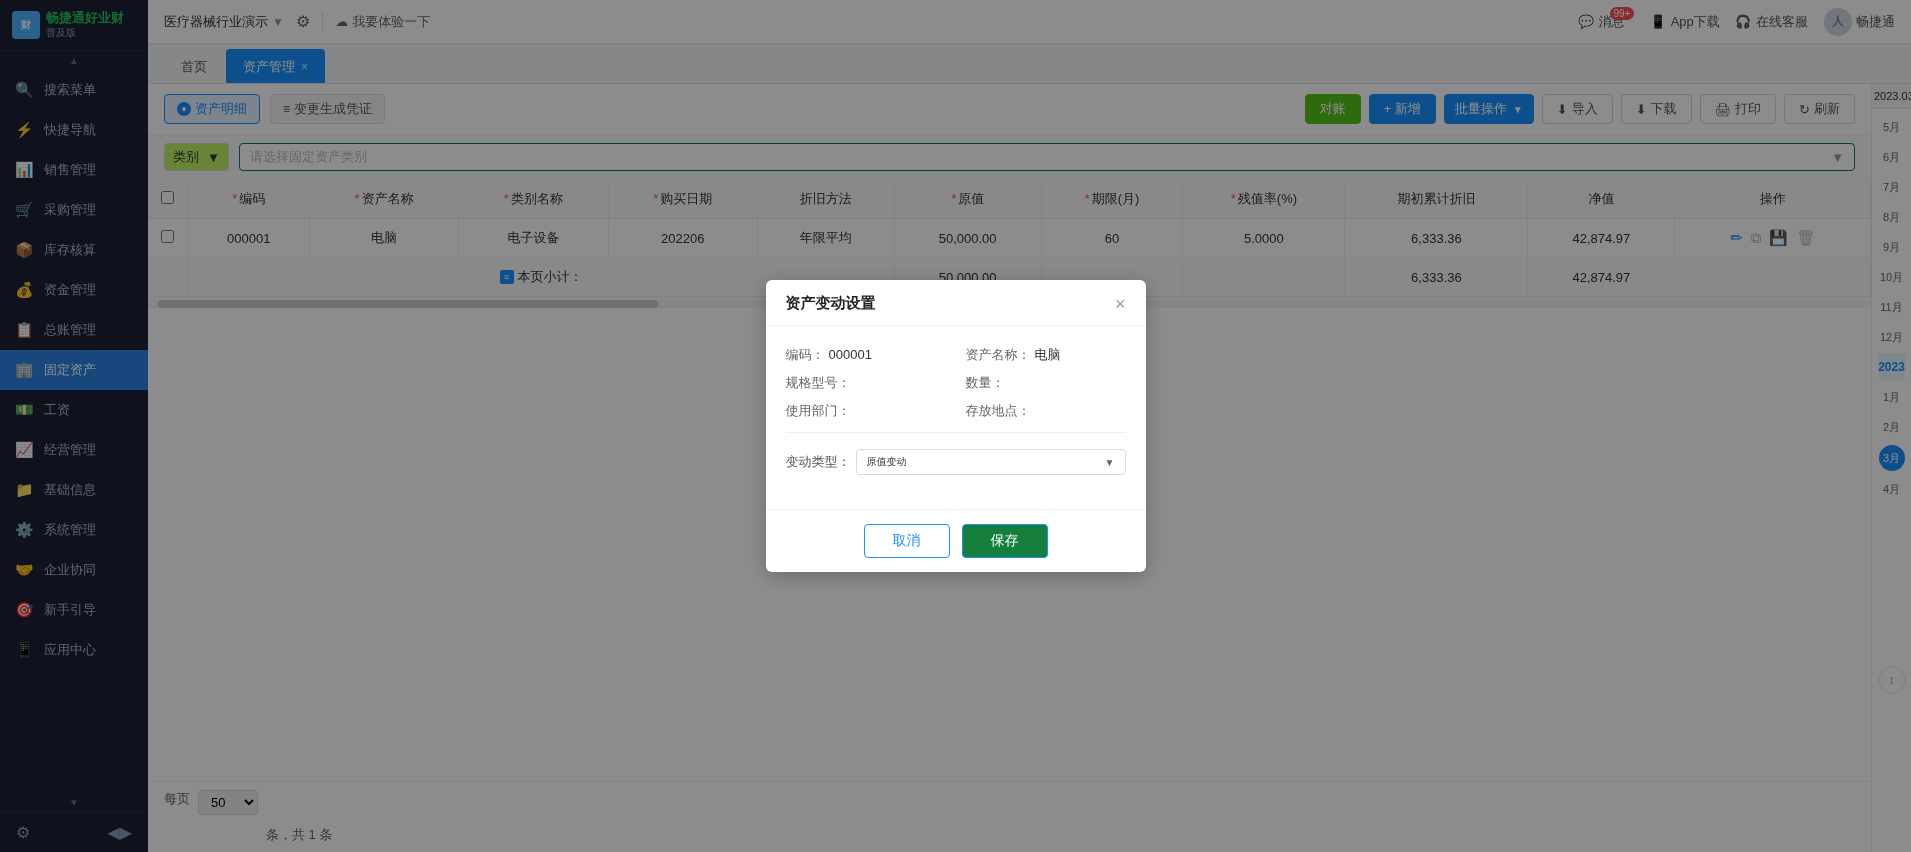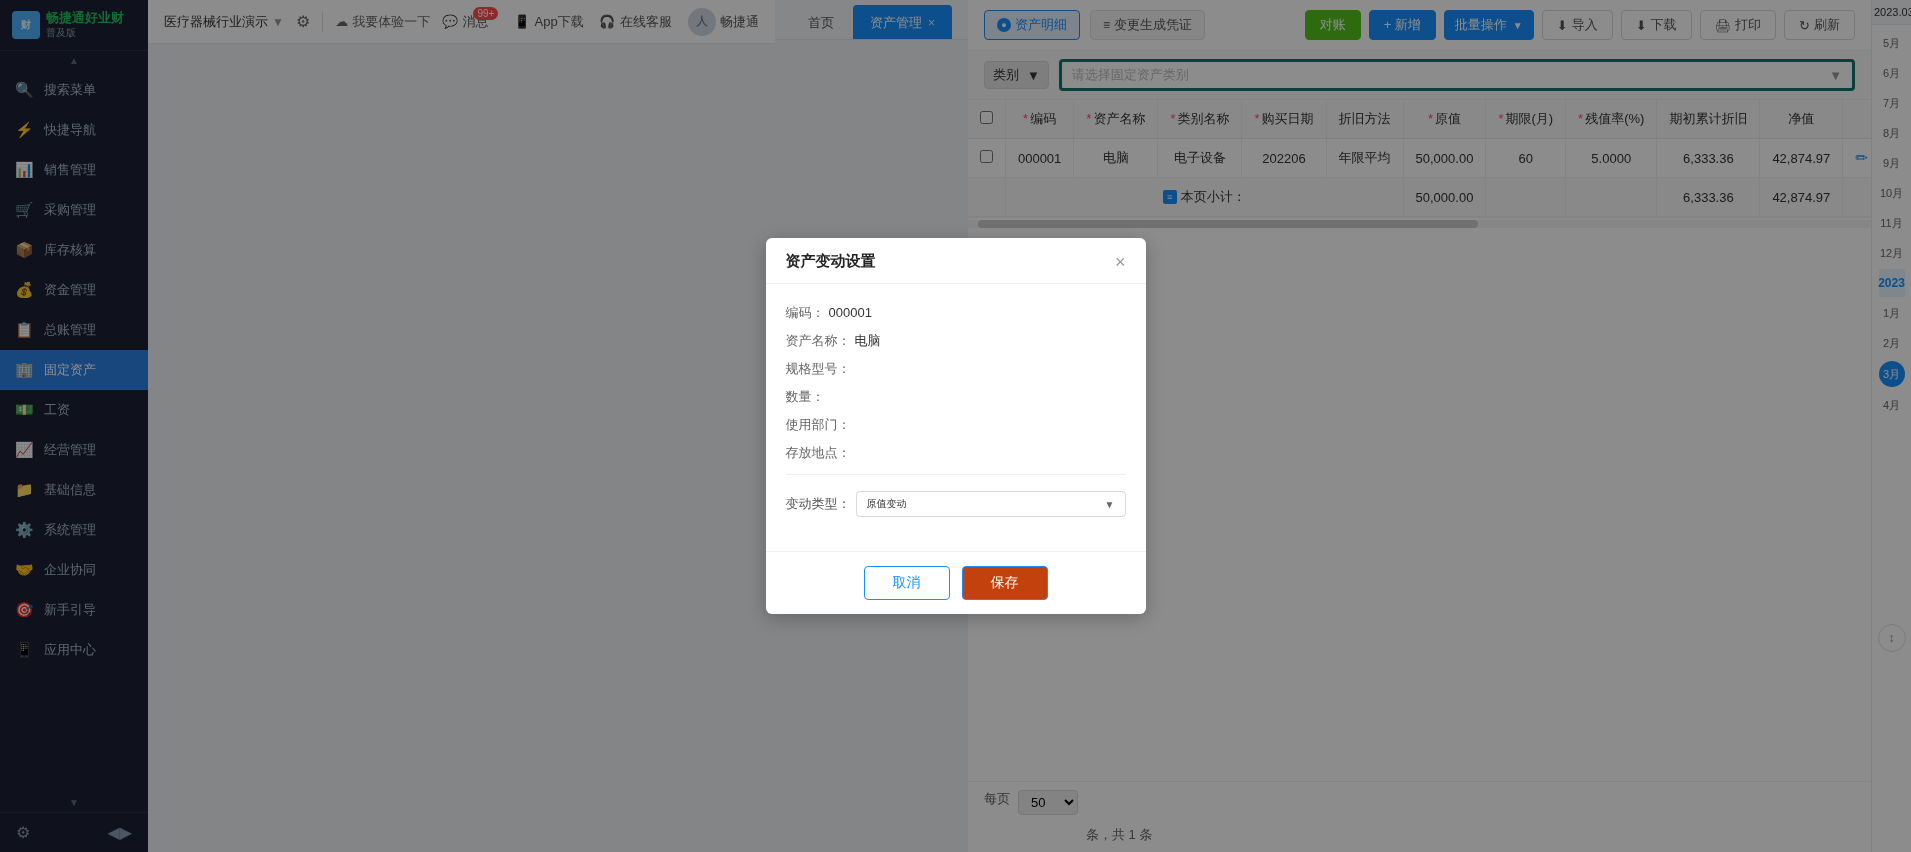--- a/index.html
+++ b/index.html
@@ -21,21 +21,21 @@
     .sidebar-scroll::-webkit-scrollbar-thumb { background: #3a4460; border-radius: 2px; }
 
     .sidebar-item { display: flex; align-items: center; gap: 10px; padding: 11px 16px; color: #a8b8cc; cursor: pointer; transition: background 0.2s; font-size: 13px; }
     .sidebar-item.active { background: #2a82e4; color: white; }
     .sidebar-item-icon { width: 18px; height: 18px; display: flex; align-items: center; justify-content: center; font-size: 15px; flex-shrink: 0; }
 
     .sidebar-footer { padding: 10px 16px; border-top: 1px solid #2a3044; display: flex; align-items: center; justify-content: space-between; }
     .sidebar-footer-icon { color: #8a9bb5; cursor: pointer; font-size: 16px; }
 
     
-    .main-content { flex: 1; display: flex; flex-direction: row; overflow: hidden; }
+    .main-content { flex: 1; display: flex; flex-direction: column; overflow: hidden; }
 
     
     .topbar { height: 44px; background: white; display: flex; align-items: center; padding: 0 16px; border-bottom: 1px solid #e8eaf0; gap: 12px; flex-shrink: 0; }
     .topbar-company { display: flex; align-items: center; gap: 4px; font-size: 13px; color: #333; }
     .topbar-company-chevron { color: #999; font-size: 12px; }
     .topbar-gear { color: #666; font-size: 16px; cursor: pointer; }
     .topbar-divider { width: 1px; height: 20px; background: #e0e0e0; }
     .topbar-feedback { display: flex; align-items: center; gap: 4px; color: #666; font-size: 13px; cursor: pointer; }
     .topbar-right { margin-left: auto; display: flex; align-items: center; gap: 16px; }
     .topbar-action { display: flex; align-items: center; gap: 4px; color: #555; font-size: 13px; cursor: pointer; position: relative; }
@@ -70,21 +70,21 @@
     .toolbar-right { margin-left: auto; display: flex; align-items: center; gap: 8px; }
     .btn { padding: 5px 14px; border-radius: 4px; cursor: pointer; font-size: 13px; border: 1px solid; display: flex; align-items: center; gap: 4px; }
     .btn-primary { background: #1890ff; border-color: #1890ff; color: white; }
     .btn-default { background: white; border-color: #d9d9d9; color: #555; }
     .btn-green { background: #52c41a; border-color: #52c41a; color: white; }
     .btn-batch { background: #1890ff; border-color: #1890ff; color: white; padding: 5px 10px; }
     .batch-chevron { font-size: 10px; margin-left: 2px; }
 
     
     .filter-row { display: flex; align-items: center; padding: 8px 16px; gap: 10px; border-bottom: 1px solid #f0f0f0; flex-shrink: 0; background: #fafafa; }
-    .filter-select { padding: 4px 8px; border: 1px solid #d9d9d9; border-radius: 4px; background: #e5e5e5; color: #333; font-size: 13px; cursor: pointer; display: flex; align-items: center; gap: 4px; }
+    .filter-select { padding: 4px 8px; border: 1px solid #d9d9d9; border-radius: 4px; background: #bef264; color: #333; font-size: 13px; cursor: pointer; display: flex; align-items: center; gap: 4px; }
 
     
     .table-container { flex: 1; overflow: auto; }
     table { width: 100%; border-collapse: collapse; font-size: 13px; }
     thead tr { background: #fafafa; }
     th { padding: 10px 12px; text-align: center; border-bottom: 1px solid #e8eaf0; border-right: 1px solid #f0f0f0; color: #333; font-weight: normal; white-space: nowrap; }
     th .required { color: #ff4d4f; margin-right: 2px; }
     td { padding: 10px 12px; text-align: center; border-bottom: 1px solid #f0f0f0; border-right: 1px solid #f0f0f0; color: #333; }
     .checkbox-col { width: 40px; }
 
@@ -101,35 +101,35 @@
     .page-size-select { padding: 3px 8px; border: 1px solid #d9d9d9; border-radius: 4px; font-size: 13px; }
     .page-info { color: #666; font-size: 13px; margin-top: 36px; }
 
     
     .modal-overlay { position: fixed; top: 0; left: 0; width: 100%; height: 100%; background: rgba(0,0,0,0.45); z-index: 1000; display: flex; align-items: center; justify-content: center; }
     .modal { background: white; border-radius: 6px; width: 380px; box-shadow: 0 4px 20px rgba(0,0,0,0.25); }
     .modal-header { display: flex; align-items: center; justify-content: space-between; padding: 14px 20px 12px; border-bottom: 1px solid #f0f0f0; }
     .modal-title { font-size: 15px; font-weight: bold; color: #222; }
     .modal-close { color: #999; cursor: pointer; font-size: 18px; line-height: 1; }
     .modal-body { padding: 20px; }
-    .modal-info-grid { display: grid; grid-template-columns: 1fr; gap: 10px 20px; margin-bottom: 12px; }
+    .modal-info-grid { display: grid; grid-template-columns: 1fr 1fr; gap: 10px 20px; margin-bottom: 12px; }
     .modal-info-item { display: flex; align-items: baseline; gap: 4px; font-size: 13px; }
     .modal-info-label { color: #666; white-space: nowrap; }
     .modal-info-value { color: #333; font-weight: 500; }
     .modal-divider { height: 1px; background: #f0f0f0; margin: 0 0 16px; }
     .modal-form-row { display: flex; align-items: center; margin-bottom: 14px; }
     .modal-form-label { color: #555; font-size: 13px; width: 70px; flex-shrink: 0; }
     .modal-form-value { color: #333; font-size: 13px; flex: 1; }
     .modal-select { display: flex; align-items: center; border: 1px solid #d9d9d9; border-radius: 4px; padding: 5px 10px; background: white; cursor: pointer; font-size: 10px; color: #333; flex: 1; justify-content: space-between; }
     .modal-input { flex: 1; border: 1px solid #d9d9d9; border-radius: 4px; padding: 5px 10px; font-size: 13px; color: #333; outline: none; }
     .modal-input::placeholder { color: #bbb; }
     .modal-footer { display: flex; justify-content: center; gap: 12px; padding: 14px 20px; border-top: 1px solid #f0f0f0; }
     .modal-btn { padding: 7px 28px; border-radius: 4px; cursor: pointer; font-size: 14px; border: 1px solid; }
     .modal-btn-cancel { background: white; border-color: #1890ff; color: #1890ff; }
-    .modal-btn-save { background: #c2410c; border-color: #1890ff; color: white; }
+    .modal-btn-save { background: #15803d; border-color: #1890ff; color: white; }
 
     
     .table-container::-webkit-scrollbar { height: 8px; width: 8px; }
     .table-container::-webkit-scrollbar-thumb { background: #ccc; border-radius: 4px; }
     .horizontal-scroll { height: 8px; background: #f5f5f5; overflow: hidden; }
     .horizontal-scroll-thumb { height: 8px; background: #ccc; border-radius: 4px; width: 500px; margin-left: 10px; }
   </style>
 </head>
 <body>
 
@@ -313,21 +313,21 @@
                 <span>刷新</span>
               </button>
             </div>
           </div>
 
           <div class="filter-row">
             <div class="filter-select">
               <span>类别</span>
               <span style="margin-left:4px;">▼</span>
             </div>
-            <div style="flex:1;border:3px solid #0f766e;border-radius:4px;padding:4px 10px;background:white;display:flex;align-items:center;justify-content:space-between;">
+            <div style="flex:1;border:1px solid #0f766e;border-radius:4px;padding:4px 10px;background:white;display:flex;align-items:center;justify-content:space-between;">
               <span style="color:#bbb;font-size:13px;">请选择固定资产类别</span>
               <span style="color:#999;">▼</span>
             </div>
           </div>
 
           <div class="table-container">
             <table>
               <thead>
                 <tr>
                   <th class="checkbox-col">

